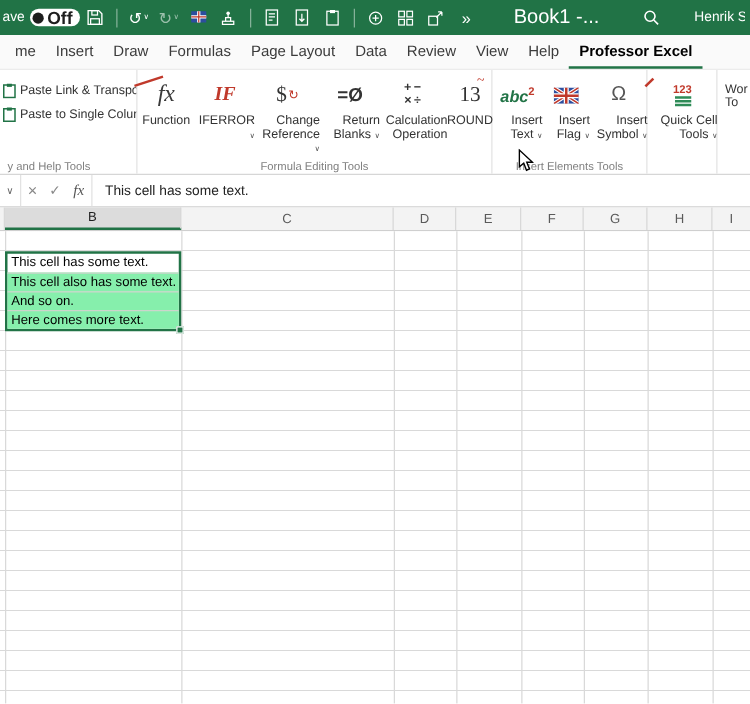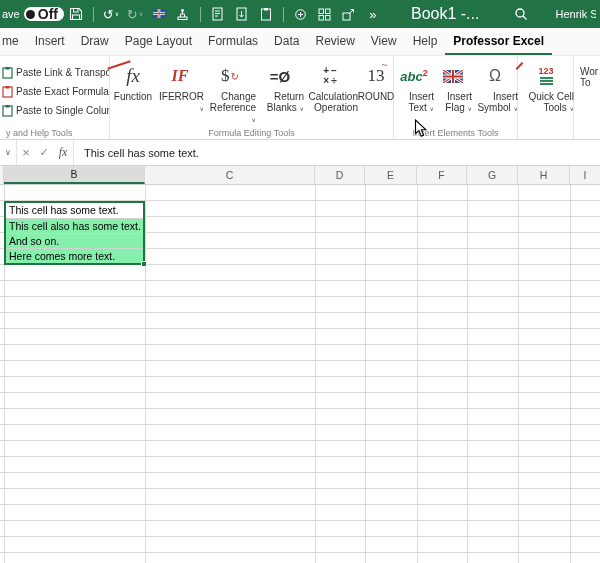--- a/index.html
+++ b/index.html
@@ -18,21 +18,21 @@
   .caret-sm { font-size:6px; margin-left:1px; }
   .tb-sep { width:1px; height:15px; background:rgba(255,255,255,.45); margin:0 5px; flex:none; }
   .dim { opacity:.55; }
   .book-title { font-size:16px; margin-left:26px; white-space:nowrap; }
   .search-wrap { margin-left:32px; }
   .user-name { font-size:11px; margin-left:22px; margin-right:4px; white-space:nowrap; overflow:hidden; }
 
   
   .tabs { height:28px; display:flex; align-items:stretch; background:#fafafa; border-bottom:1px solid #ececec; }
   .tab { font-size:12px; color:#3b3b3b; padding:0 8px; line-height:26px; white-space:nowrap; }
-  .tab.first { padding-left:2px; }
+  .tab.first { padding-left:12px; }
   .tab.active { font-weight:bold; color:#000; border-bottom:2px solid #217346; }
 
   
   .ribbon { height:84px; background:#fff; border-bottom:1px solid #d6d6d6; display:flex; }
   .rgroup { position:relative; border-right:1px solid #e4e4e4; height:100%; flex:none; }
   .rgroup.last { border-right:none; }
   .rgroup-label { position:absolute; bottom:1px; left:0; right:0; text-align:center; font-size:9px; color:#808080; white-space:nowrap; }
   .rgroup-label.leftal { text-align:left; padding-left:6px; }
   .paste-group { width:110px; padding-top:7px; }
   .paste-item { display:flex; align-items:center; height:19px; padding-left:2px; font-size:10px; color:#333; white-space:nowrap; overflow:hidden; }
@@ -182,45 +182,38 @@
           <line x1="9" y1="9" x2="12.5" y2="12.5" stroke="#fff" stroke-width="1.3"></line>
         </svg>
     </div>
     <span class="user-name">Henrik Schiffner</span>
   </div>
 
   <div class="tabs">
     <span class="tab first">me</span>
     <span class="tab">Insert</span>
     <span class="tab">Draw</span>
+    <span class="tab">Formulas</span>
     <span class="tab">Page Layout</span>
-    <span class="tab">Formulas</span>
     <span class="tab">Data</span>
     <span class="tab">Review</span>
     <span class="tab">View</span>
     <span class="tab">Help</span>
     <span class="tab active">Professor Excel</span>
   </div>
 
   <div class="ribbon">
 
     <div class="rgroup paste-group">
       <div class="paste-item">
         <svg width="11" height="13" viewBox="0 0 11 13">
             <rect x="1" y="2" width="9" height="10" fill="none" stroke="#217346" stroke-width="1.2"></rect>
             <rect x="3.5" y="1" width="4" height="2.5" fill="#217346"></rect>
           </svg>
         <span>Paste Link &amp; Transpose</span>
-      </div>
-      <div class="paste-item">
-        <svg width="11" height="13" viewBox="0 0 11 13">
-            <rect x="1" y="2" width="9" height="10" fill="none" stroke="#c0392b" stroke-width="1.2"></rect>
-            <rect x="3.5" y="1" width="4" height="2.5" fill="#c0392b"></rect>
-          </svg>
-        <span>Paste Exact Formula</span>
       </div>
       <div class="paste-item">
         <svg width="11" height="13" viewBox="0 0 11 13">
             <rect x="1" y="2" width="9" height="10" fill="none" stroke="#217346" stroke-width="1.2"></rect>
             <rect x="3.5" y="1" width="4" height="2.5" fill="#217346"></rect>
           </svg>
         <span>Paste to Single Column</span>
       </div>
       <div class="rgroup-label leftal">y and Help Tools</div>
     </div>

